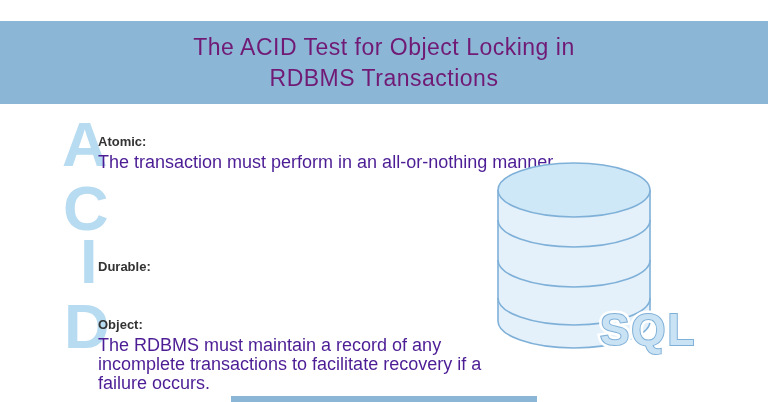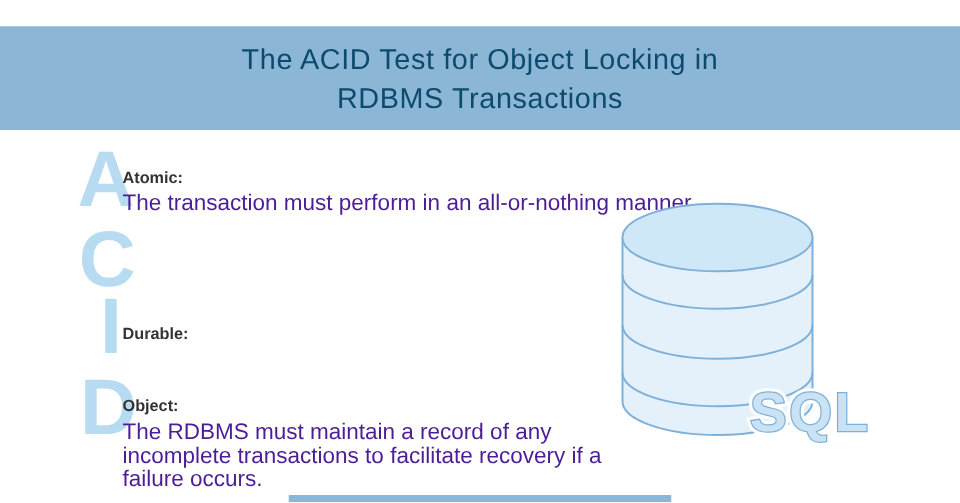--- a/index.html
+++ b/index.html
@@ -17,21 +17,21 @@
     position: absolute;
     left: 0; top: 21px;
     width: 768px; height: 83px;
     background: #8cb6d6;
     display: flex;
     flex-direction: column;
     justify-content: center;
     align-items: center;
   }
   .banner .title-line {
-    color: #0c4a6e;
+    color: #701a75;
     font-size: 23px;
     font-weight: 300;
     line-height: 31px;
     letter-spacing: 0.5px;
     text-align: center;
     white-space: nowrap;
   }
 
   
   .big-letter {

